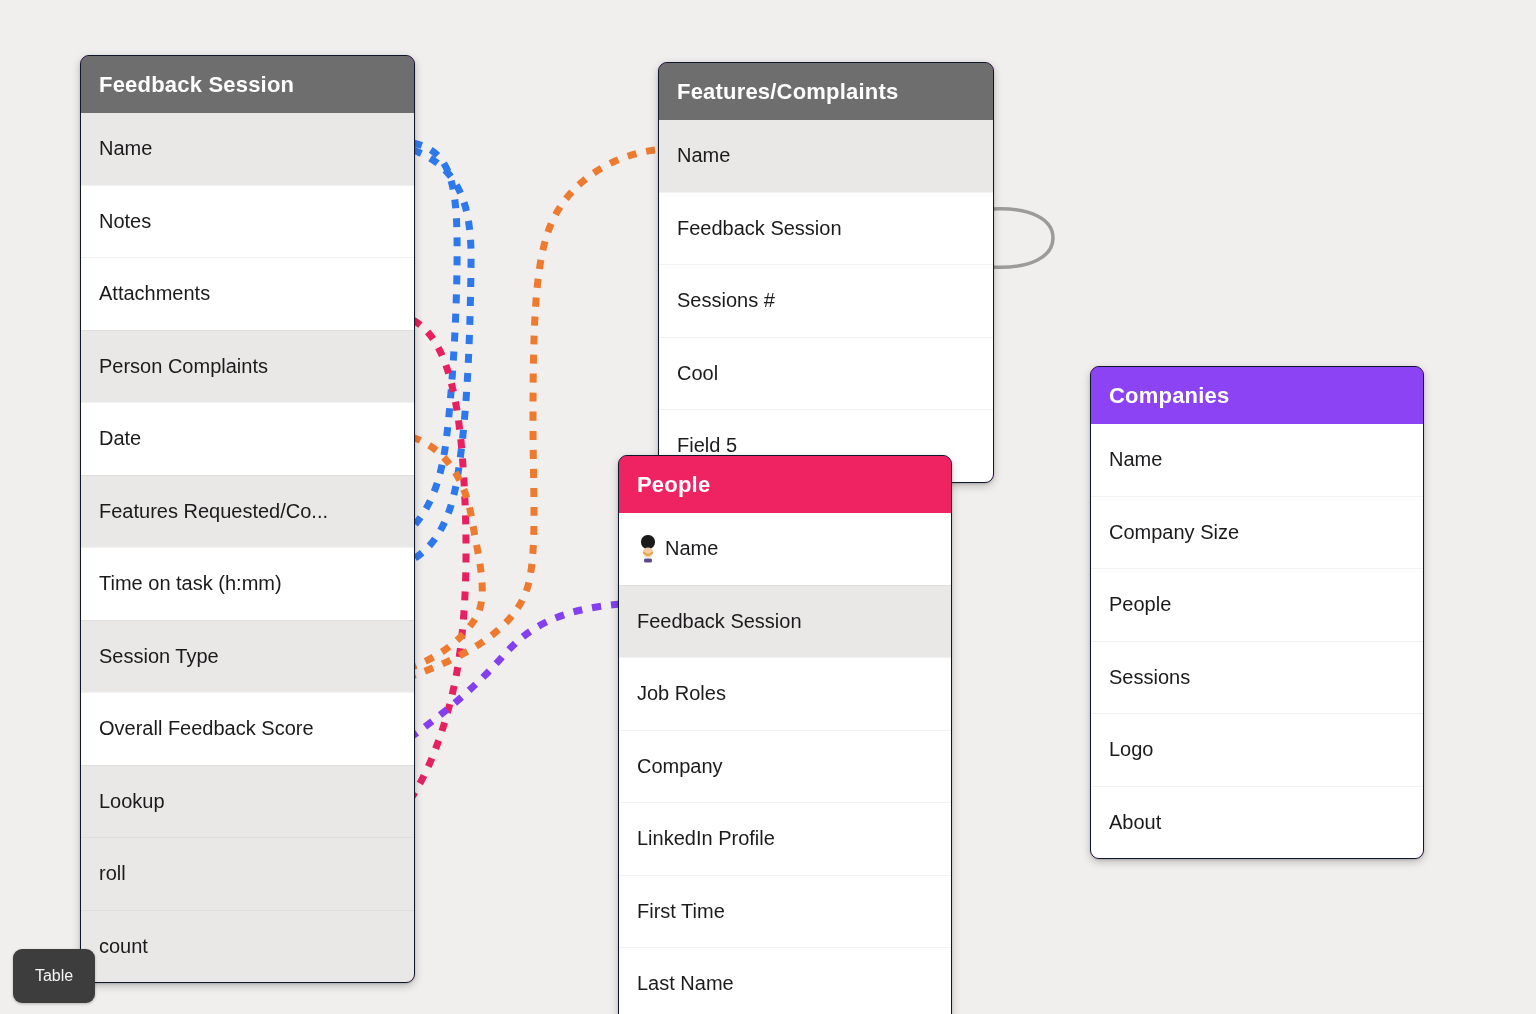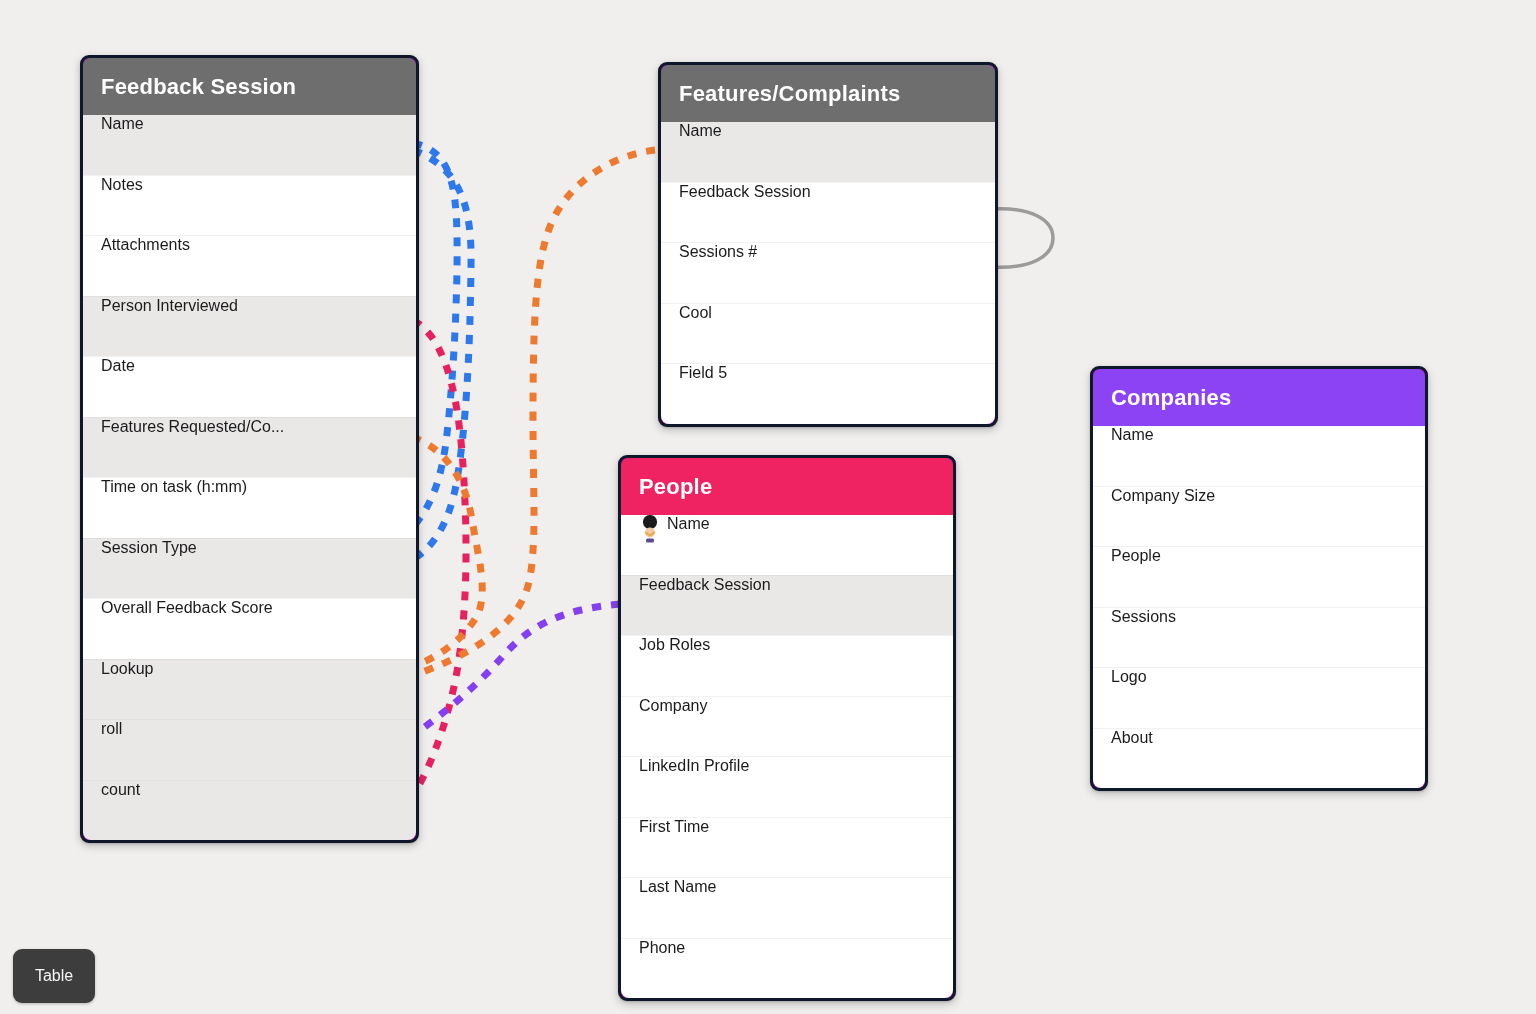--- a/index.html
+++ b/index.html
@@ -4,32 +4,32 @@
 <style>
   html,body{margin:0;padding:0;}
   body{
     width:1536px;height:1014px;position:relative;overflow:hidden;
     background:#f0efed;
     font-family:"Liberation Sans", sans-serif;
   }
   #wires{position:absolute;left:0;top:0;z-index:0;}
   .table{
     position:absolute;z-index:1;background:#a21caf;
-    border:3px solid #0f172a;border-radius:9px;
+    border:1px solid #0f172a;border-radius:9px;
     box-shadow:0 1px 2px rgba(0,0,0,.15),0 3px 9px rgba(0,0,0,.22);
   }
   .thead{
     height:57px;display:flex;align-items:center;padding:0 18px;
     border-radius:8px 8px 0 0;
     color:#ffffff;font-size:22px;font-weight:bold;letter-spacing:.2px;
   }
   .tbody{border-radius:0 0 8px 8px;overflow:hidden;}
   .row{
-    height:59.5px;display:flex;padding:0 18px;
-    font-size:16px;color:#1b1b1d;background:#ffffff;
+    height:59.5px;display:flex;align-items:center;padding:6px 18px;
+    font-size:20px;color:#1b1b1d;background:#ffffff;
     border-top:1px solid rgba(0,0,0,.05);white-space:nowrap;overflow:hidden;
   }
   .row:first-child{border-top:none;}
   .row.shaded{background:#e9e8e6;border-top-color:rgba(0,0,0,.04);}
   .row .icon{display:inline-flex;margin-right:6px;flex:0 0 auto;}
   #t-feedback  {left:80px;  top:55px;  width:333px;}
   #t-features  {left:658px; top:62px;  width:334px;}
   #t-people    {left:618px; top:455px; width:332px;}
   #t-companies {left:1090px;top:366px; width:332px;}
   #table-btn{
@@ -61,21 +61,21 @@
       <div class="row shaded">
         <span>Name</span>
       </div>
       <div class="row">
         <span>Notes</span>
       </div>
       <div class="row">
         <span>Attachments</span>
       </div>
       <div class="row shaded">
-        <span>Person Interviewed</span>
+        <span>Person Complaints</span>
       </div>
       <div class="row">
         <span>Date</span>
       </div>
       <div class="row shaded">
         <span>Features Requested/Co...</span>
       </div>
       <div class="row">
         <span>Time on task (h:mm)</span>
       </div>

